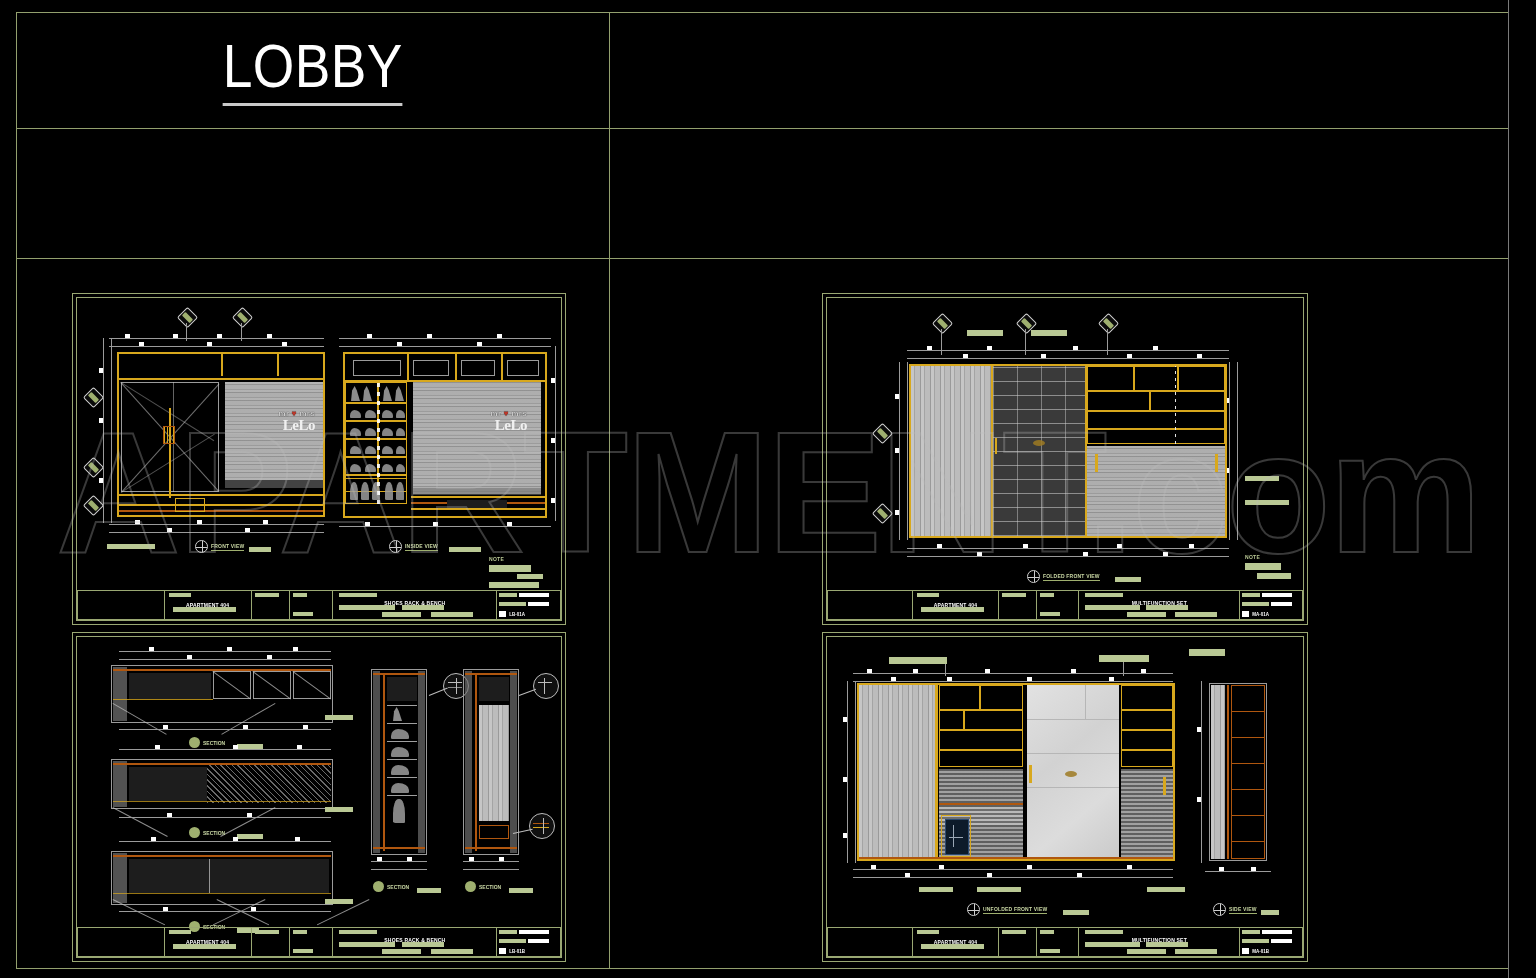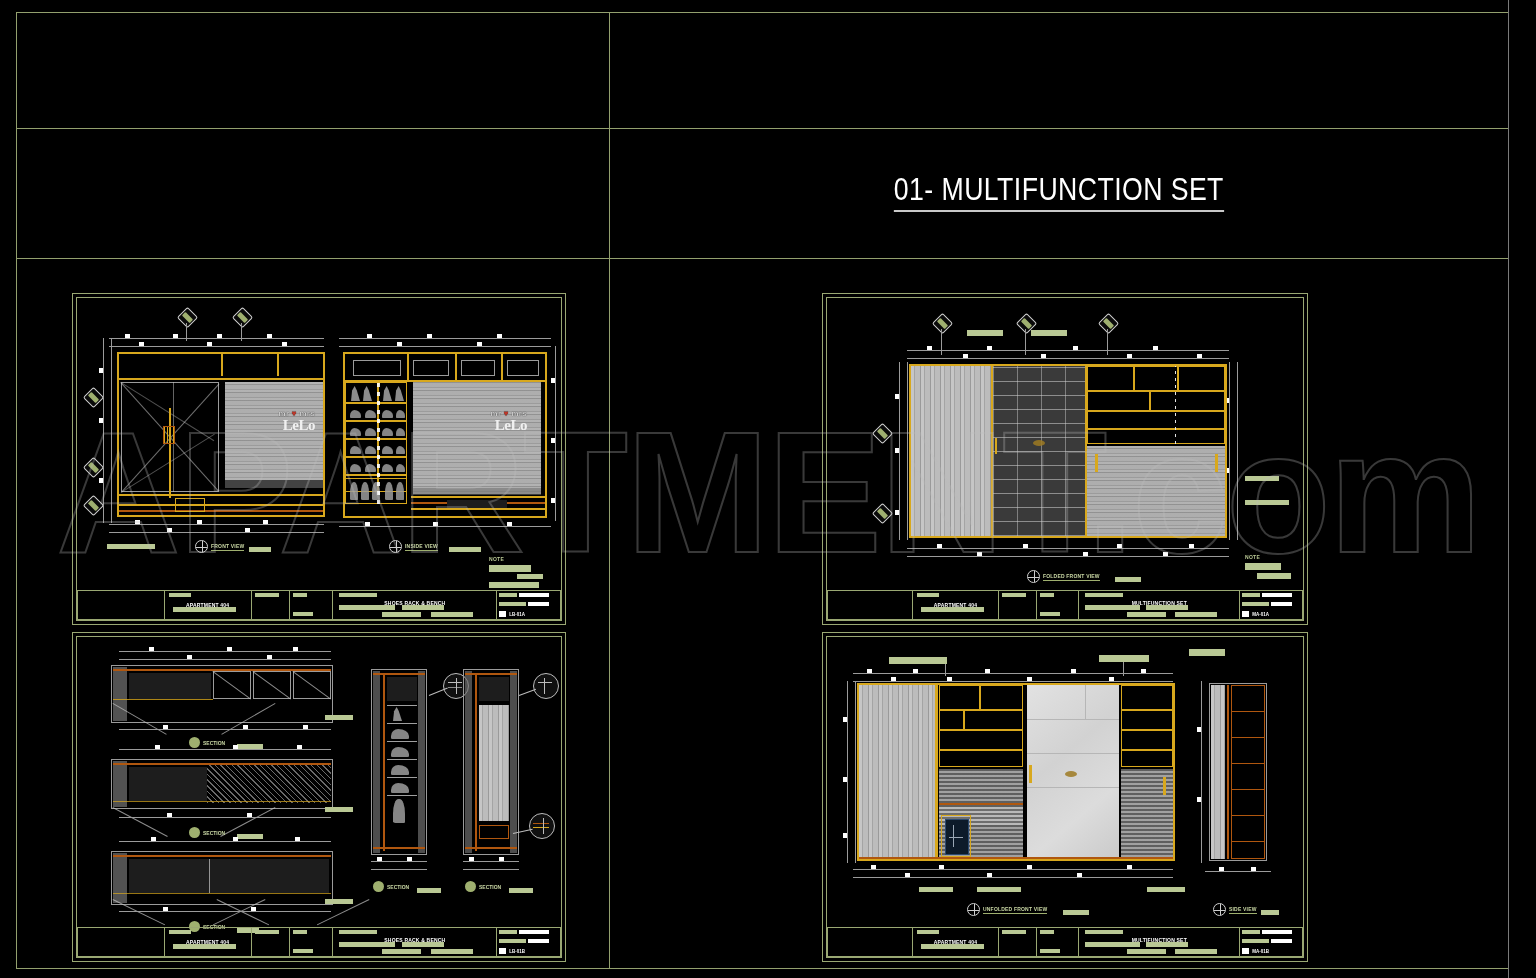--- a/index.html
+++ b/index.html
@@ -121,22 +121,22 @@
   <div class="gl h" style="left:16px;top:12px;width:1492px;"></div>
   <div class="gl h" style="left:16px;top:128px;width:1492px;"></div>
   <div class="gl h" style="left:16px;top:258px;width:1492px;"></div>
   <div class="gl h" style="left:16px;top:968px;width:1492px;"></div>
   <div class="gl v" style="left:16px;top:12px;height:956px;"></div>
   <div class="gl v" style="left:609px;top:12px;height:956px;"></div>
   <div class="gl v gray" style="left:1508px;top:0px;height:978px;"></div>
 
   <div class="wm">APARTMENT.com</div>
 
-  <div class="hdr-cell" style="left:609px;top:128px;width:899px;height:130px;">
-    <div class="hdr-title t-sub">01- MULTIFUNCTION SET</div>
+  <div class="hdr-cell" style="left:16px;top:12px;width:593px;height:116px;">
+    <div class="hdr-title t-big">LOBBY</div>
   </div>
 
   <div class="panel" style="left:72px;top:293px;width:494px;height:332px;">
     <div class="inner"></div>
     <div class="canvasarea">
 
       <div class="bub dia" style="left:103px;top:12px;">
           <div class="pill"></div>
         </div>
       <div class="bub dia" style="left:158px;top:12px;">

